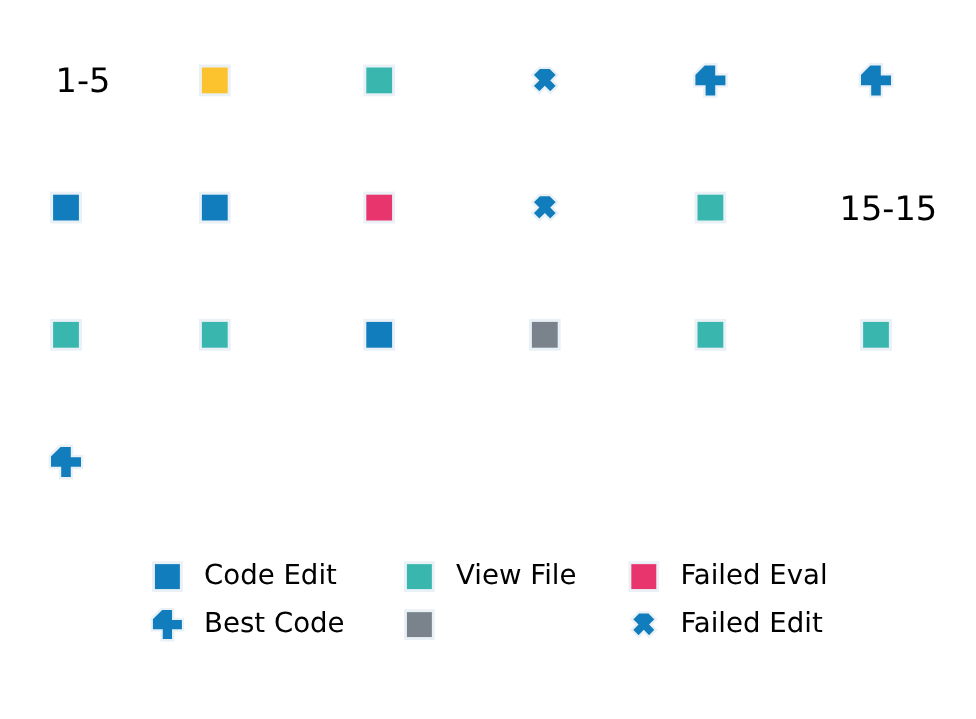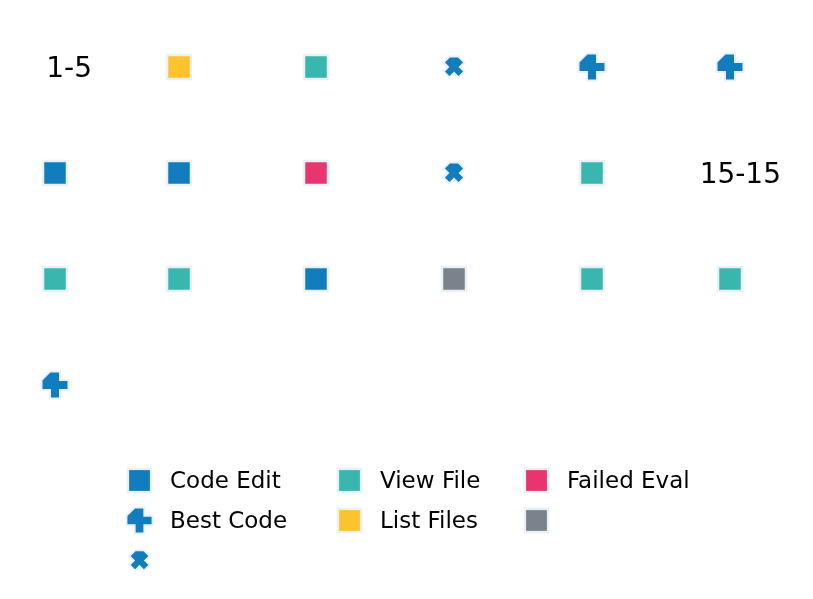--- a/index.html
+++ b/index.html
@@ -165,28 +165,23 @@
         <span>Failed Eval</span>
       </div>
       <div class="legend-entry">
         <svg width="29" height="29" viewBox="0 0 30 30">
           <path d="M10 1.5 H20 V10 H28.5 V20 H20 V28.5 H10 V20 H1.5 V10 Z" fill="#117dbd" stroke="#e9f1f7" stroke-width="2"></path>
         </svg>
         <span>Best Code</span>
       </div>
       <div class="legend-entry">
         <svg width="29" height="29" viewBox="0 0 30 30">
-          <rect x="3" y="3" width="24" height="24" fill="#fdc32e" stroke="#e9f1f7" stroke-width="2.5"></rect>
-        </svg>
-        <span>List Files</span>
-      </div>
-      <div class="legend-entry">
-        <svg width="29" height="29" viewBox="0 0 30 30">
           <rect x="3" y="3" width="24" height="24" fill="#7a838c" stroke="#e9f1f7" stroke-width="2.5"></rect>
         </svg>
       </div>
       <div class="legend-entry">
         <svg width="29" height="29" viewBox="0 0 30 30">
           <path d="M10.8 4.4 H19.2 V10.8 H25.6 V19.2 H19.2 V25.6 H10.8 V19.2 H4.4 V10.8 Z" transform="rotate(45 15 15)" fill="#117dbd" stroke="#e9f1f7" stroke-width="2"></path>
         </svg>
+        <span>Failed Edit</span>
       </div>
     </div>
 </div>
 
 </body></html>

